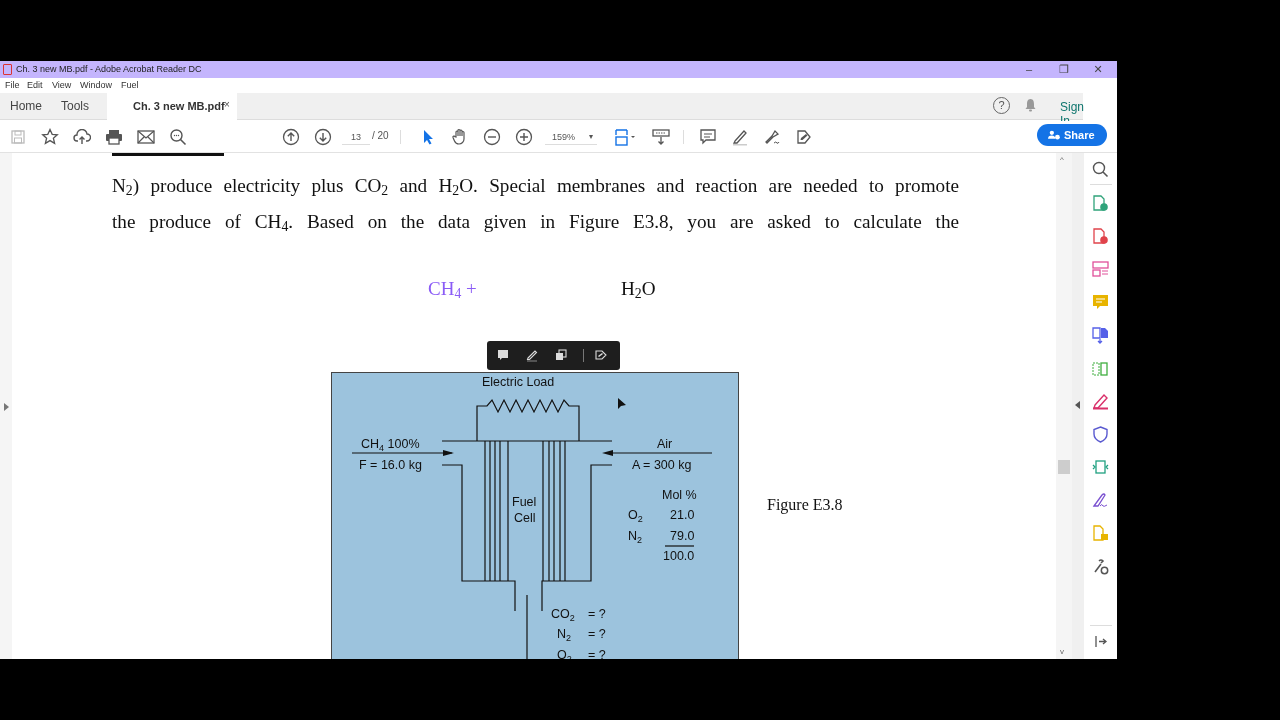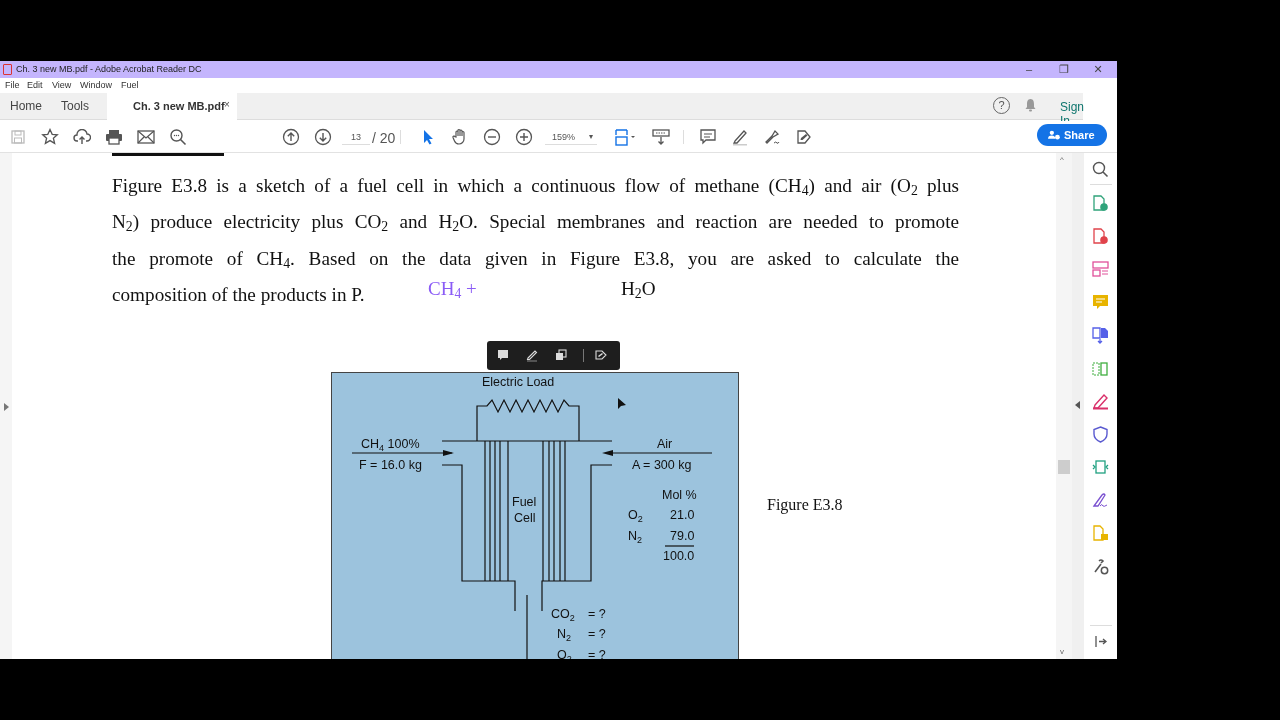--- a/index.html
+++ b/index.html
@@ -20,21 +20,21 @@
   .tab-doc .lbl { position: absolute; left: 26px; top: 7px; font-weight: bold; }
   .tab-doc .x { position: absolute; left: 117px; top: 6px; font-size: 10px; color: #555; }
   .tb-right { position: absolute; top: 4px; }
   .help-ic { left: 993px; width: 17px; height: 17px; border: 1.5px solid #666; border-radius: 50%; font-size: 11px; text-align: center; line-height: 14px; color: #555; }
   .bell-ic { left: 1024px; top: 5px; width: 13px; height: 14px; }
   .signin { left: 1060px; top: 7px; font-size: 12px; color: #0f766e; }
   
   .toolbar { position: absolute; left: 0; top: 60px; width: 1117px; height: 32px; background: #fff; border-bottom: 1px solid #e2e2e2; }
   .tbi { position: absolute; top: 6px; width: 20px; height: 20px; display: flex; align-items: center; justify-content: center; color: #555; font-size: 15px; }
   .pagebox { position: absolute; left: 342px; top: 8px; width: 28px; height: 16px; font-size: 9px; color: #555; text-align: center; line-height: 16px; border-bottom: 1px solid #ddd; }
-  .pagetot { position: absolute; left: 372px; top: 9px; font-size: 14px; color: #555; }
+  .pagetot { position: absolute; left: 372px; top: 9px; font-size: 10px; color: #555; }
   .zoombox { position: absolute; left: 545px; top: 8px; width: 52px; height: 16px; font-size: 9px; color: #555; line-height: 16px; border-bottom: 1px solid #ddd; padding-left: 7px; }
   .sep { position: absolute; top: 9px; width: 1px; height: 14px; background: #ddd; }
   .share { position: absolute; left: 1037px; top: 63px; width: 70px; height: 22px; background: #1473e6; color: #fff; border-radius: 11px; font-size: 11px; font-weight: bold; line-height: 22px; padding-left: 27px; }
   .share .ic { position: absolute; left: 11px; top: 6px; width: 12px; height: 10px; }
   
   .docview { position: absolute; left: 12px; top: 92px; width: 1044px; height: 506px; background: #fff; overflow: hidden; }
   .leftgutter { position: absolute; left: 0; top: 92px; width: 12px; height: 506px; background: #f5f5f5; }
   .leftgutter .tri { position: absolute; left: 4px; top: 250px; width: 0; height: 0; border-top: 4px solid transparent; border-bottom: 4px solid transparent; border-left: 5px solid #777; }
   .vscroll { position: absolute; left: 1056px; top: 92px; width: 16px; height: 506px; background: #f5f5f5; }
   .vscroll .up, .vscroll .down { position: absolute; left: 4px; font-size: 8px; color: #666; }
@@ -233,24 +233,22 @@
     <span>Share</span>
   </div>
 
   <div class="leftgutter">
       <span class="tri"></span>
     </div>
 
   <div class="docview">
     <div class="topline"></div>
     <div class="para">
-      <span class="ln"><span>Figure E3.8 is a sketch of a fuel cell in which a continuous flow of methane (CH</span><sub>4</sub><span>) and air (O</span><sub>2</sub><span> plus</span></span>
       <span class="ln"><span>N</span><sub>2</sub><span>) produce electricity plus CO</span><sub>2</sub><span> and H</span><sub>2</sub><span>O. Special membranes and reaction are needed to promote</span></span>
-      <span class="ln"><span>the promote of CH</span><sub>4</sub><span>. Based on the data given in Figure E3.8, you are asked to calculate the</span></span>
-      <span class="ln last"><span>composition of the products in P.</span></span>
+      <span class="ln"><span>the produce of CH</span><sub>4</sub><span>. Based on the data given in Figure E3.8, you are asked to calculate the</span></span>
     </div>
     <div class="eqn-a"><span>CH</span><sub>4</sub><span> +</span></div>
     <div class="eqn-b"><span>H</span><sub>2</sub><span>O</span></div>
 
     <div class="minitb">
       <svg class="mi" style="left:9px" viewBox="0 0 14 14">
           <path d="M2 2 H12 V10 H6 L4 12 V10 H2Z" fill="#ddd"></path>
         </svg>
       <svg class="mi" style="left:38px" viewBox="0 0 14 14">
           <path d="M3 10 L10 3 L11.5 4.5 L4.5 11.5 L2.5 11.5Z" fill="none" stroke="#ddd" stroke-width="1.1"></path>

